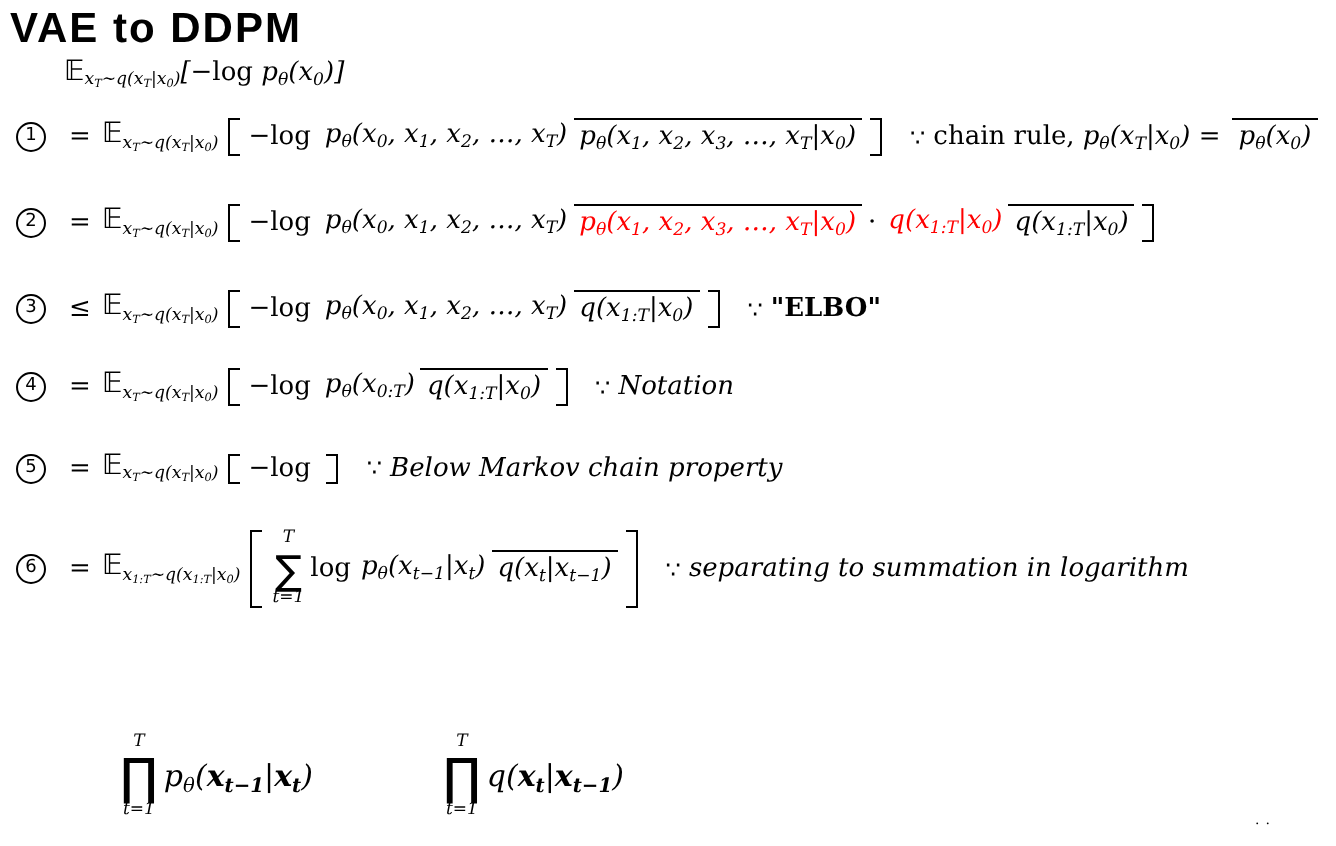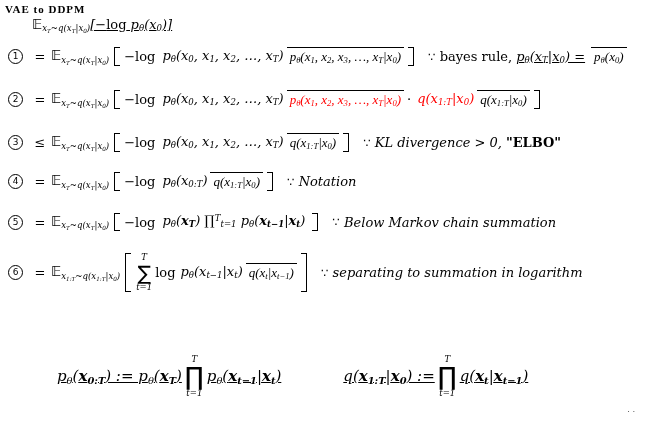--- a/index.html
+++ b/index.html
@@ -3,25 +3,25 @@
 <meta charset="utf-8">
 <style>
   html,body{margin:0;padding:0;background:#fff;}
   body{
     width:668px;height:423px;position:relative;overflow:hidden;
     font-family:"DejaVu Serif",serif;color:#000;font-size:13px;
     box-sizing:border-box;padding:3px 0 0 5px;
   }
   
   .title{
-    font-family:Liberation Serif, serif;font-weight:bold;
-    font-size:11px;letter-spacing:1px;margin:0 0 1px 0;font-style:normal;
+    font-family:Liberation Sans, sans-serif;font-weight:bold;
+    font-size:21px;letter-spacing:1px;margin:0 0 1px 0;font-style:normal;
   }
   
-  .m{font-style:italic;text-decoration:underline;}
+  .m{font-style:italic;}
   .rm{font-style:normal;}
   b.bi{font-weight:bold;}
   sub{font-size:66%;line-height:1;vertical-align:-0.28em;}
   sup{font-size:66%;line-height:1;vertical-align:0.42em;}
   
   .intro{margin:0 0 2px 27px;font-style:italic;}
   
   .drow{display:flex;align-items:center;gap:5px;margin:0 0 1px 3px;font-style:italic;}
   .r1{min-height:40px}.r2{min-height:44px}.r3{min-height:40px}
   .r4{min-height:36px}.r5{min-height:43px}.r6{min-height:56px}
@@ -38,21 +38,21 @@
   
   .group{display:inline-flex;align-items:center;padding:1px 0;}
   .brk{align-self:stretch;width:5px;flex:none;}
   .brk.l{border-left:1.5px solid #000;border-top:1.5px solid #000;border-bottom:1.5px solid #000;margin-right:2px;}
   .brk.r{border-right:1.5px solid #000;border-top:1.5px solid #000;border-bottom:1.5px solid #000;margin-left:2px;}
   .neg{font-style:normal;margin:0 2px 0 2px;}
   
   .frac{display:inline-flex;flex-direction:row;align-items:center;text-align:center;
         line-height:1.3;margin:0 2px;vertical-align:middle;}
   .frac .num{padding:0 3px 1px 3px;}
-  .frac .den{border-top:1px solid #000;padding:1px 3px 0 3px;font-family:Liberation Serif, serif;}
+  .frac .den{border-top:1px solid #000;padding:1px 3px 0 3px;}
   .dot{font-style:normal;margin:0 1px;}
   
   .bigop{display:inline-flex;flex-direction:column;align-items:center;line-height:1;margin:0 3px;}
   .bigop .lim{font-size:8.5px;font-style:italic;line-height:1.1;}
   .bigop .op{font-style:normal;font-family:"DejaVu Sans","DejaVu Serif",sans-serif;}
   .sumop .op{font-size:20px;}
   .prodop .op{font-size:25px;}
   
   .note{display:inline-flex;align-items:center;gap:4px;margin-left:9px;white-space:nowrap;}
   .because{font-style:normal;font-family:"DejaVu Sans",sans-serif;font-size:12px;}
@@ -84,21 +84,21 @@
     <span class="brk l"></span>
     <span class="neg">−log</span>
     <span class="frac">
       <span class="num">p<sub>θ</sub>(x<sub>0</sub>, x<sub>1</sub>, x<sub>2</sub>, …, x<sub>T</sub>)</span>
       <span class="den">p<sub>θ</sub>(x<sub>1</sub>, x<sub>2</sub>, x<sub>3</sub>, …, x<sub>T</sub>|x<sub>0</sub>)</span>
     </span>
     <span class="brk r"></span>
   </span>
   <span class="note">
     <span class="because">∵</span>
-    <span class="noteroman">bayes rule,</span>
+    <span class="noteroman">chain rule,</span>
     <span class="m">p<sub>θ</sub>(x<sub>T</sub>|x<sub>0</sub>) =</span>
     <span class="frac">
       <span class="den">p<sub>θ</sub>(x<sub>0</sub>)</span>
     </span>
   </span>
 </div>
 
 <div class="drow r2">
   <span class="lineno">
       <span class="circ">2</span>
@@ -131,21 +131,20 @@
     <span class="brk l"></span>
     <span class="neg">−log</span>
     <span class="frac">
       <span class="num">p<sub>θ</sub>(x<sub>0</sub>, x<sub>1</sub>, x<sub>2</sub>, …, x<sub>T</sub>)</span>
       <span class="den">q(x<sub>1:T</sub>|x<sub>0</sub>)</span>
     </span>
     <span class="brk r"></span>
   </span>
   <span class="note">
     <span class="because">∵</span>
-    <span class="noteital">KL divergence &gt; 0,</span>
     <span class="notebold">"ELBO"</span>
   </span>
 </div>
 
 <div class="drow r4">
   <span class="lineno">
       <span class="circ">4</span>
     </span>
   <span class="rel">=</span>
   <span class="E"><span class="bbE">𝔼</span><sub class="esub">x<sub>T</sub>~q(x<sub>T</sub>|x<sub>0</sub>)</sub></span>
@@ -167,27 +166,26 @@
 <div class="drow r5">
   <span class="lineno">
       <span class="circ">5</span>
     </span>
   <span class="rel">=</span>
   <span class="E"><span class="bbE">𝔼</span><sub class="esub">x<sub>T</sub>~q(x<sub>T</sub>|x<sub>0</sub>)</sub></span>
   <span class="group">
     <span class="brk l"></span>
     <span class="neg">−log</span>
     <span class="frac">
-      <span class="num">p<sub>θ</sub>(<b class="bi">x<sub>T</sub></b>) ∏<sup>T</sup><sub>t=1</sub> p<sub>θ</sub>(<b class="bi">x<sub>t−1</sub></b>|<b class="bi">x<sub>t</sub></b>)</span>
-    </span>
-    <span class="brk r"></span>
-  </span>
-  <span class="note">
-    <span class="because">∵</span>
-    <span class="noteital">Below Markov chain summation</span>
+    </span>
+    <span class="brk r"></span>
+  </span>
+  <span class="note">
+    <span class="because">∵</span>
+    <span class="noteital">Below Markov chain property</span>
   </span>
 </div>
 
 <div class="drow r6">
   <span class="lineno">
       <span class="circ">6</span>
     </span>
   <span class="rel">=</span>
   <span class="E"><span class="bbE">𝔼</span><sub class="esub">x<sub>1:T</sub>~q(x<sub>1:T</sub>|x<sub>0</sub>)</sub></span>
   <span class="group">
@@ -205,30 +203,28 @@
     <span class="brk r"></span>
   </span>
   <span class="note">
     <span class="because">∵</span>
     <span class="noteital">separating to summation in logarithm</span>
   </span>
 </div>
 
 <div class="defs">
   <span class="defitem">
-    <span class="m">p<sub>θ</sub>(<b class="bi">x<sub>0:T</sub></b>) := p<sub>θ</sub>(<b class="bi">x<sub>T</sub></b>)</span>
     <span class="bigop prodop">
       <span class="lim">T</span>
       <span class="op">∏</span>
       <span class="lim">t=1</span>
     </span>
     <span class="m">p<sub>θ</sub>(<b class="bi">x<sub>t−1</sub></b>|<b class="bi">x<sub>t</sub></b>)</span>
   </span>
   <span class="defitem">
-    <span class="m">q(<b class="bi">x<sub>1:T</sub></b>|<b class="bi">x<sub>0</sub></b>) :=</span>
     <span class="bigop prodop">
       <span class="lim">T</span>
       <span class="op">∏</span>
       <span class="lim">t=1</span>
     </span>
     <span class="m">q(<b class="bi">x<sub>t</sub></b>|<b class="bi">x<sub>t−1</sub></b>)</span>
   </span>
 </div>
 
 <span class="stray">..</span>

